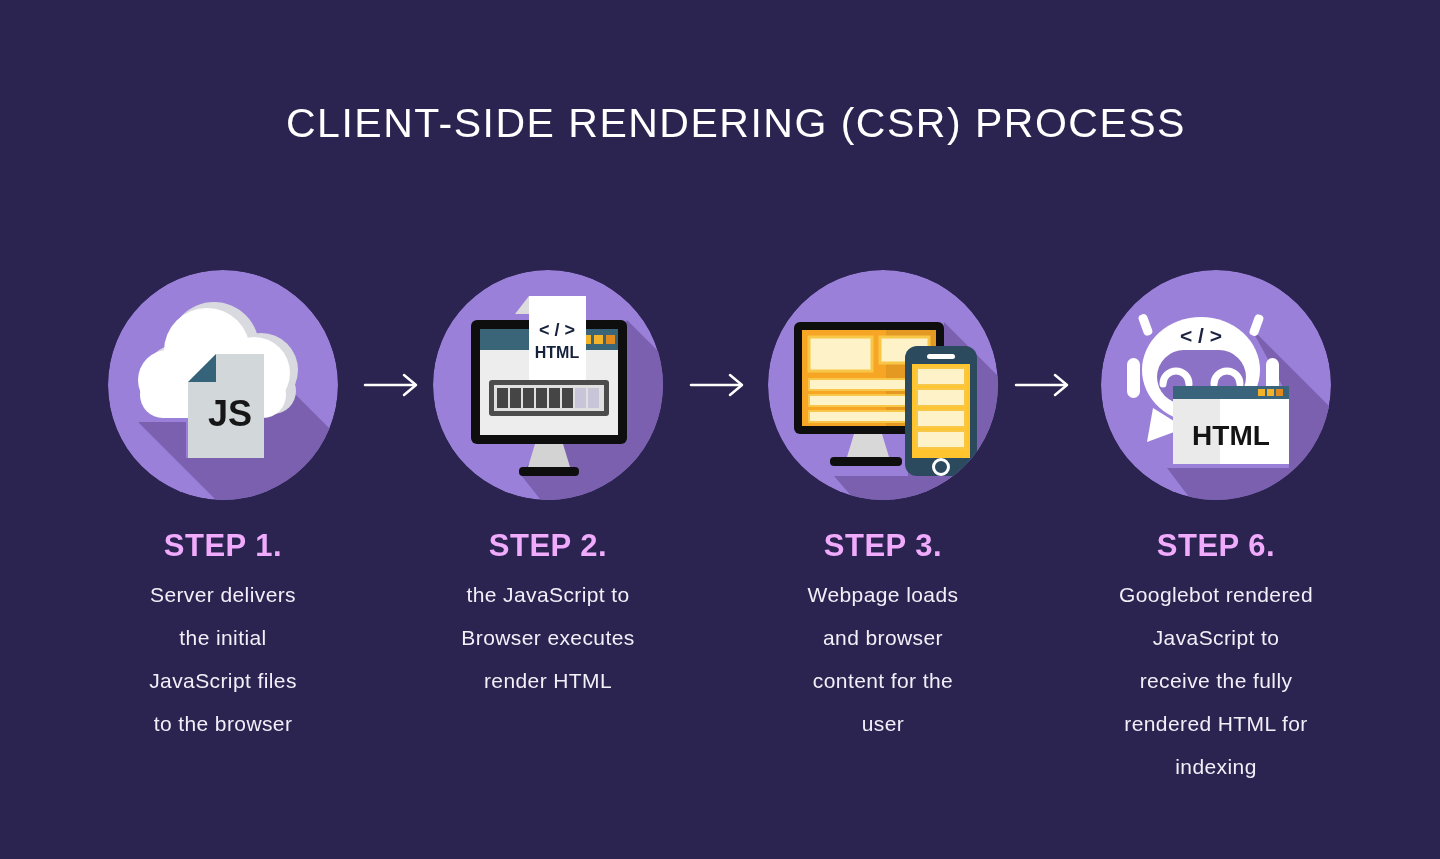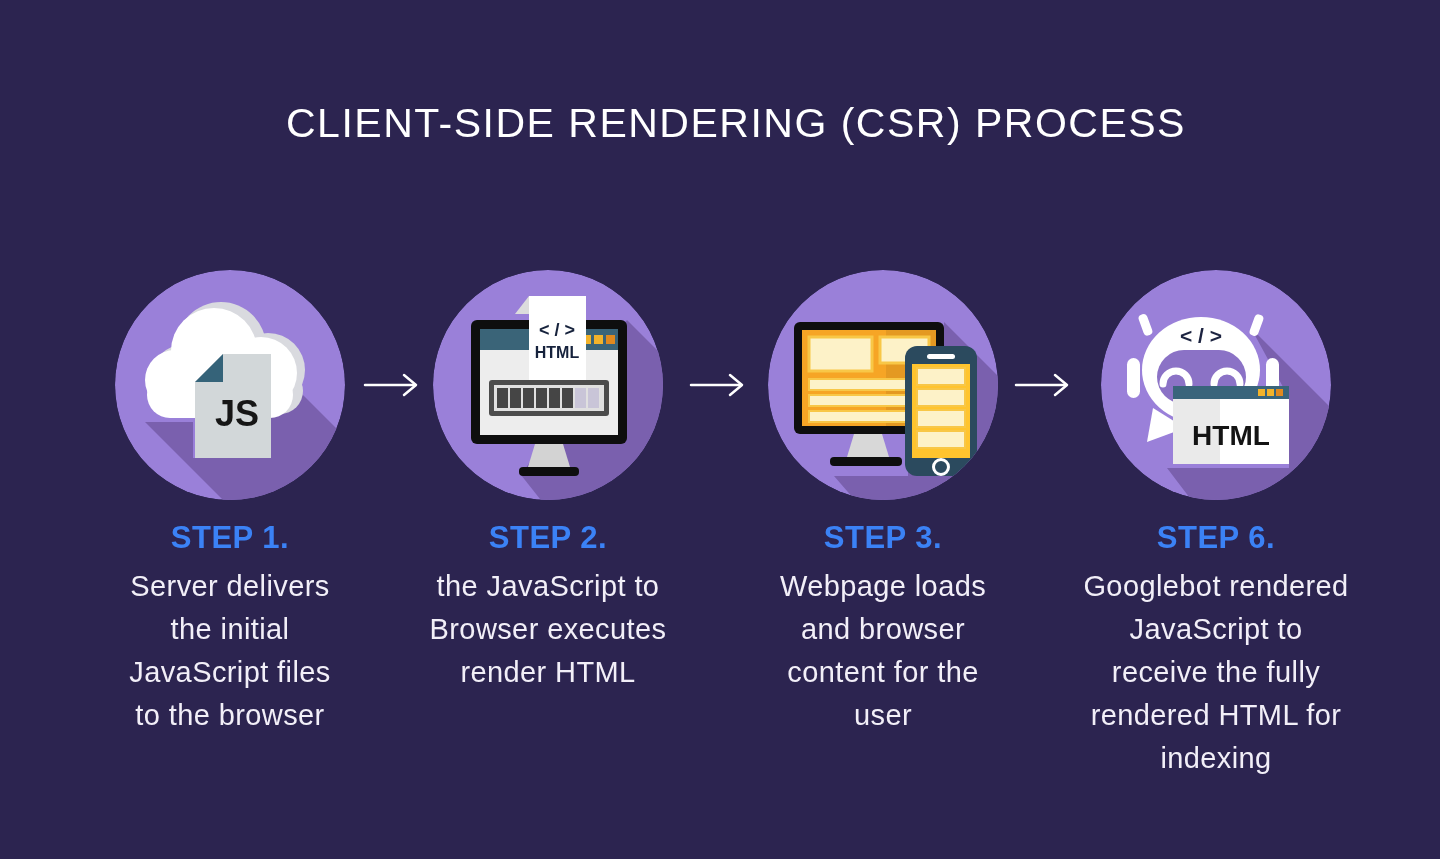--- a/index.html
+++ b/index.html
@@ -19,39 +19,39 @@
     position:absolute;left:0;top:84px;width:1440px;
     text-align:center;color:var(--c-title);
     font-size:41px;font-weight:400;letter-spacing:1.5px;
     margin:16px;
   }
   .step-col{
     position:absolute;top:270px;width:340px;text-align:center;
   }
   .step-col svg.badge{display:block;margin:0 auto;}
   .step-label{
-    margin-top:20px;
-    color:#3b82f6;font-size:31px;font-weight:700;letter-spacing:0.5px;
+    margin-top:28px;
+    color:#f0abfc;font-size:31px;font-weight:700;letter-spacing:0.5px;
   }
   .step-lines{margin-top:9px;}
   .step-line{
-    color:var(--c-body);font-size:29px;font-weight:400;
+    color:var(--c-body);font-size:21px;font-weight:400;
     line-height:43px;letter-spacing:0.4px;
   }
   .arrow{position:absolute;top:373px;}
   .svgtxt{font-family:"Liberation Sans",sans-serif;font-weight:700;}
 </style>
 </head>
 <body>
 
 <div class="canvas">
 
   <h1 class="title">CLIENT-SIDE RENDERING (CSR) PROCESS</h1>
 
-  <div class="step-col" style="left:60px;">
+  <div class="step-col" style="left:53px;">
     <svg class="badge" width="230" height="230" viewBox="0 0 230 230">
       <defs>
           <clipPath id="clip1">
             <circle cx="115" cy="115" r="115"></circle>
           </clipPath>
         </defs>
       <g clip-path="url(#clip1)">
         <circle cx="115" cy="115" r="115" fill="var(--c-circle)"></circle>
         <polygon points="30,152 78,152 78,188 155,188 155,92 345,282 308,430" fill="var(--c-shadow)"></polygon>
         <g fill="#d9dadf">

